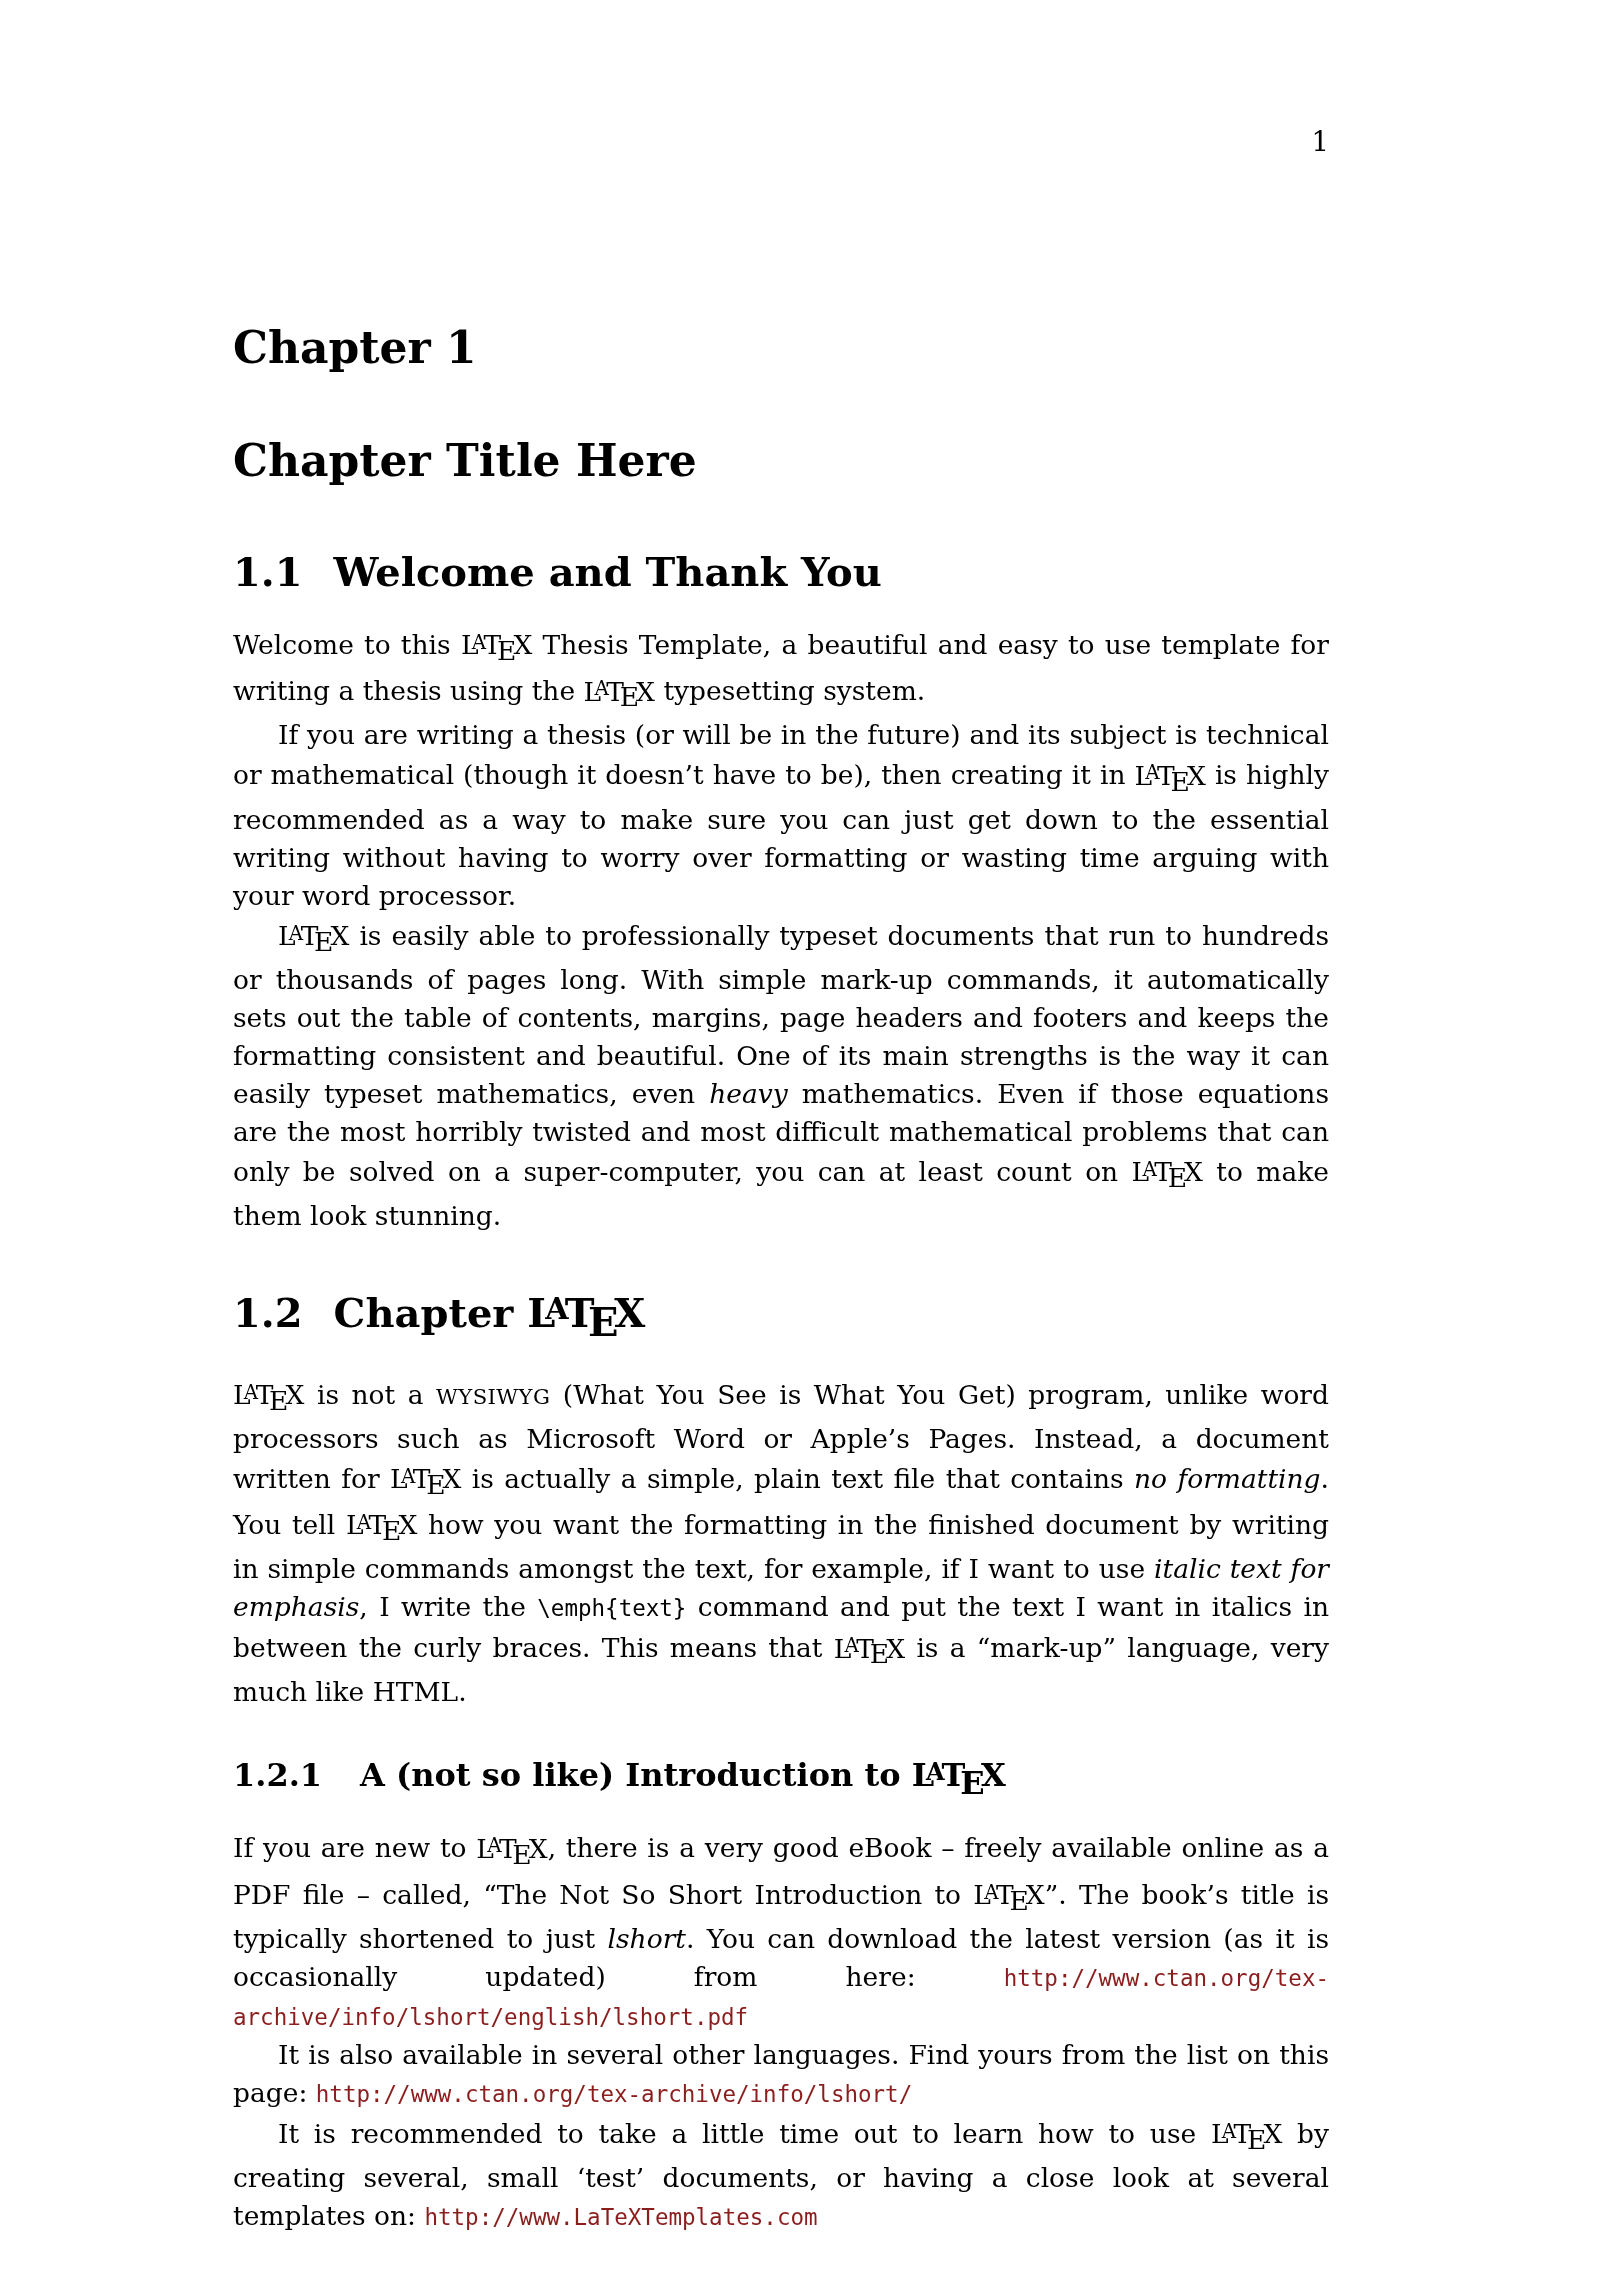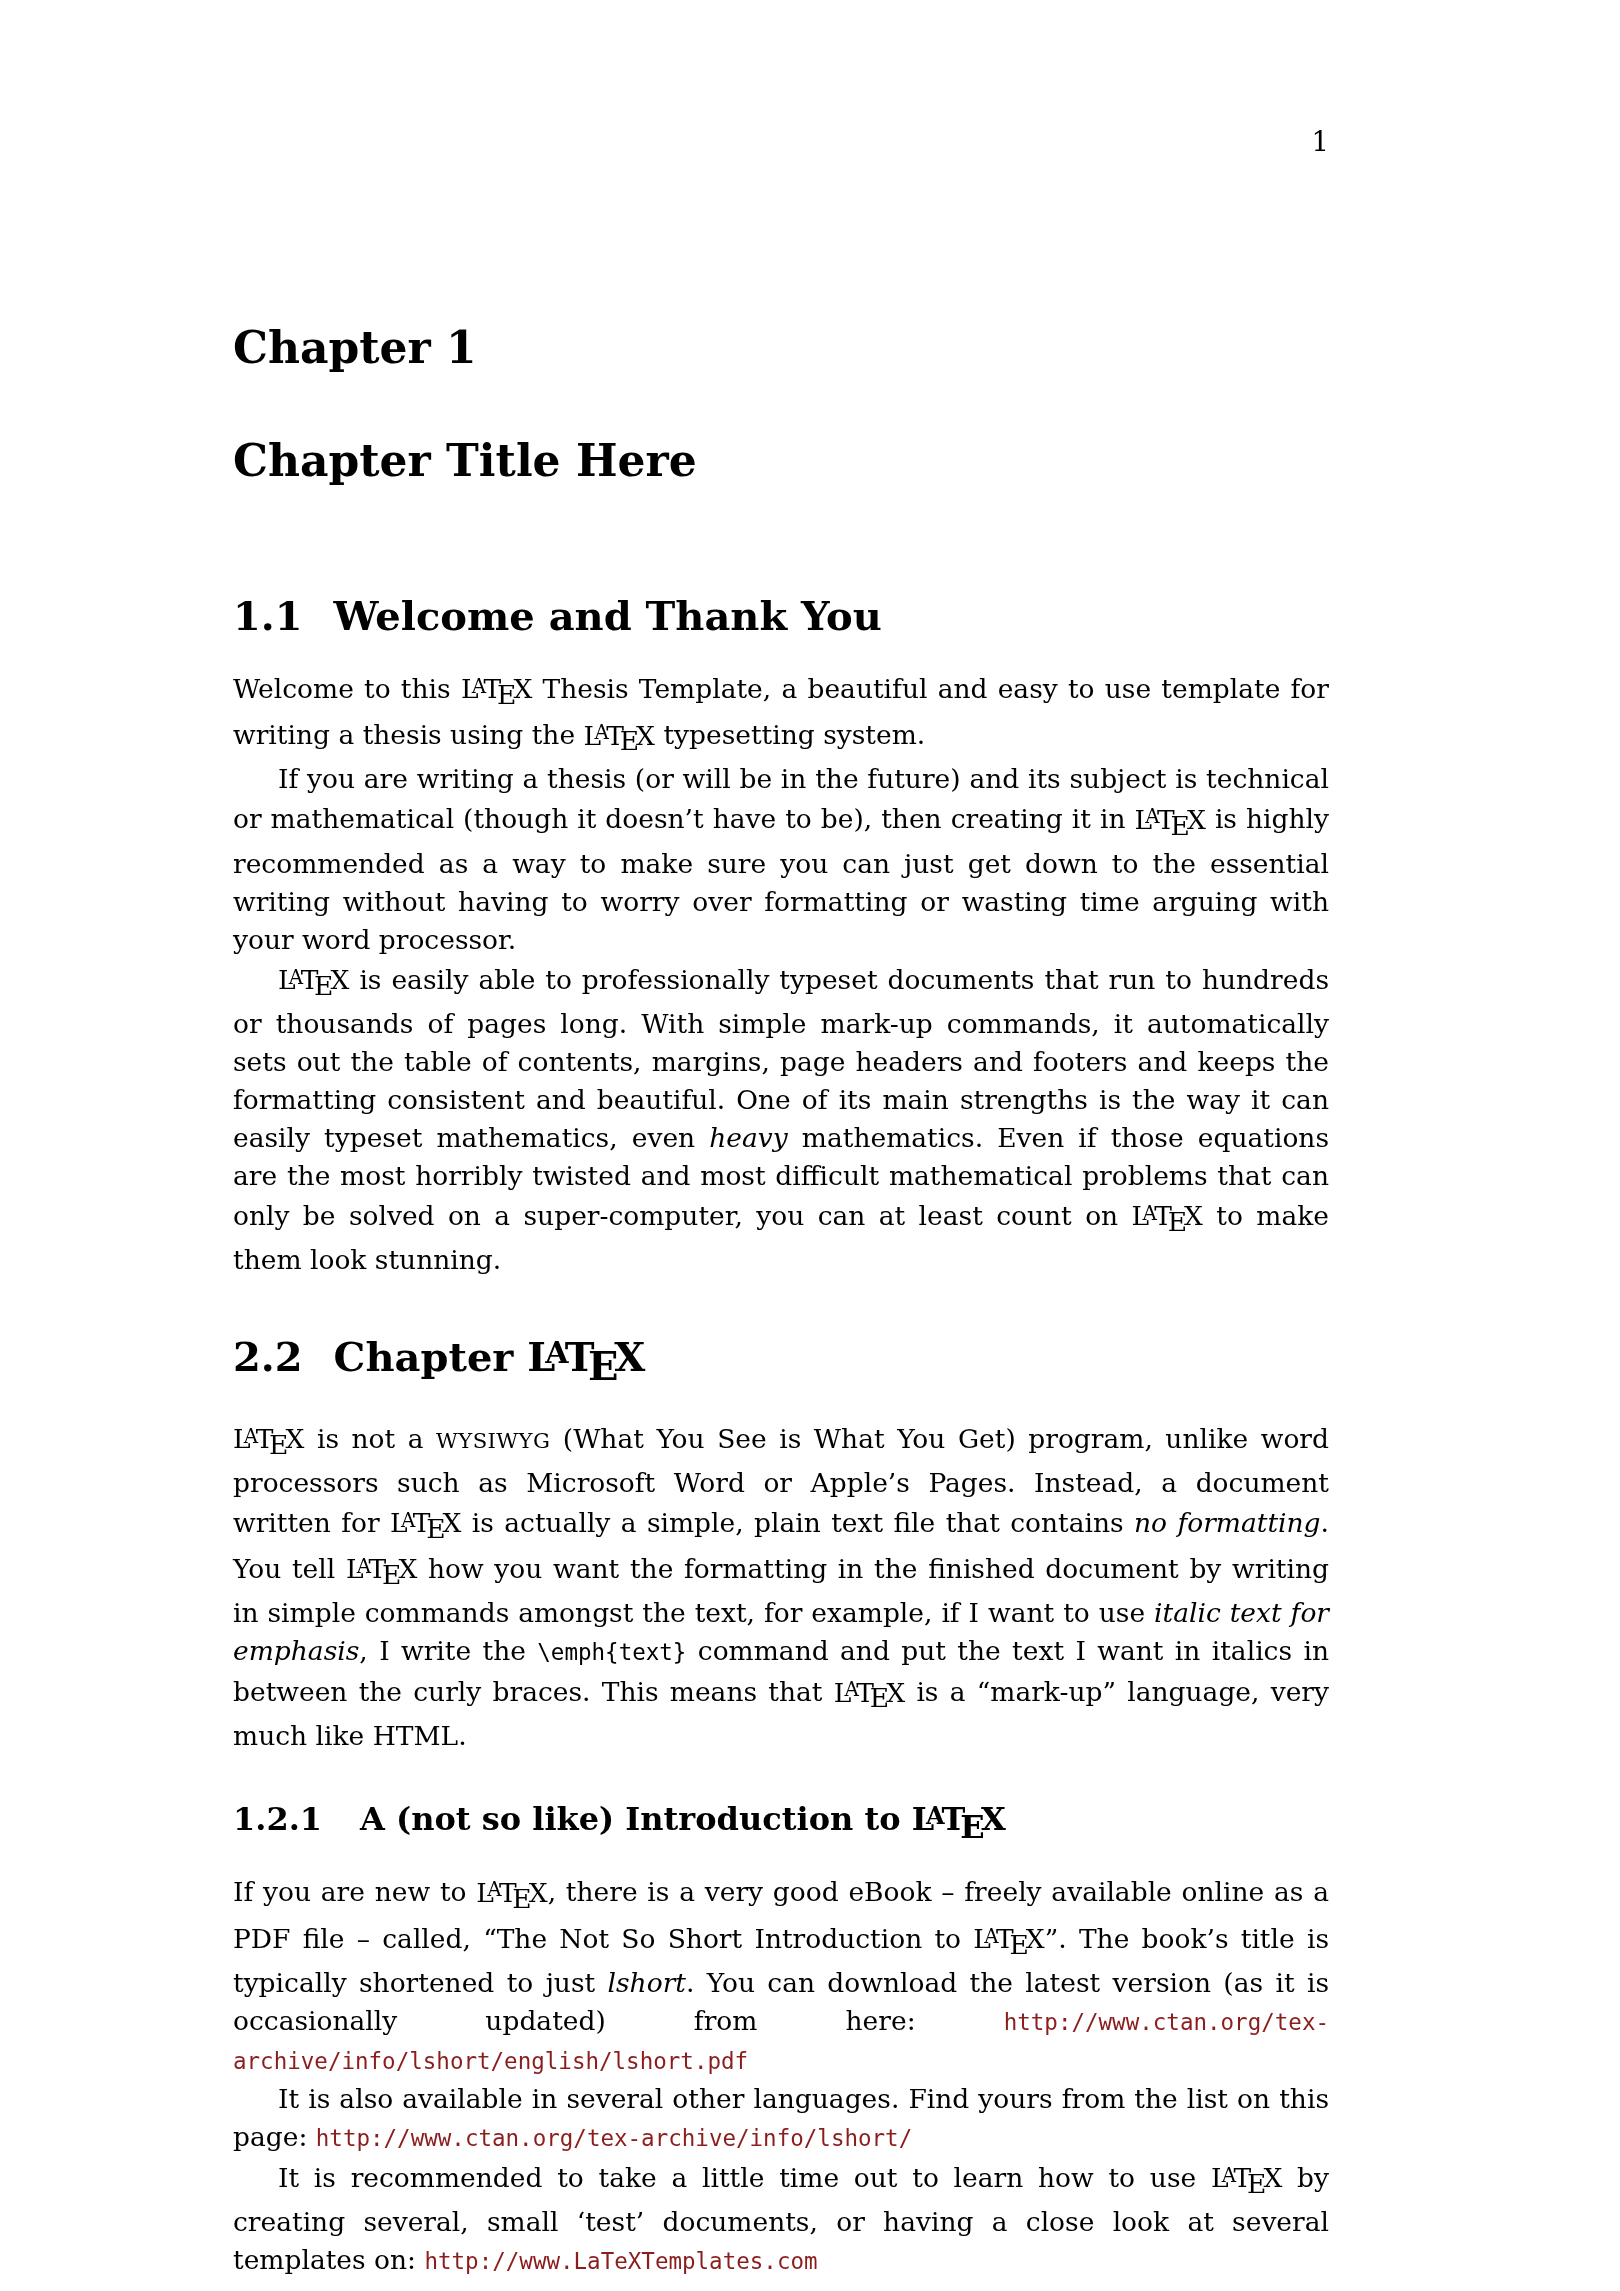--- a/index.html
+++ b/index.html
@@ -20,21 +20,21 @@
     font-size:44px;line-height:1.15;font-weight:bold;
   }
   .chapter-title{
     margin:63px 0 0 0;
     font-size:44px;line-height:1.1;font-weight:bold;
   }
   .section-heading{
     margin:55px 0 29px 0;
     font-size:40px;line-height:1.15;font-weight:bold;
   }
-  .section-heading.first{margin-top:108px;}
+  .section-heading.first{margin-top:64px;}
   .sec-num{display:inline-block;margin-right:31px;}
   .subsection-heading{
     margin:45px 0 25.5px 0;
     font-size:32px;line-height:1.2;font-weight:bold;
   }
   .subsec-num{display:inline-block;margin-right:38px;}
   .para{
     margin:0;
     font-size:26.5px;line-height:38px;
     text-align:justify;
@@ -73,21 +73,21 @@
       <h2 class="section-heading first">
         <span class="sec-num">1.1</span><span class="sec-title"><span class="run-n">Welcome and Thank You</span></span>
       </h2>
       <p class="para"><span class="run-n">Welcome to this </span><span class="tex-logo">L<span class="tex-sup">A</span>T<span class="tex-sub">E</span>X</span><span class="run-n"> Thesis Template, a beautiful and easy to use template for writing a thesis using the </span><span class="tex-logo">L<span class="tex-sup">A</span>T<span class="tex-sub">E</span>X</span><span class="run-n"> typesetting system.</span></p>
       <p class="para indent"><span class="run-n">If you are writing a thesis (or will be in the future) and its subject is technical or mathematical (though it doesn’t have to be), then creating it in </span><span class="tex-logo">L<span class="tex-sup">A</span>T<span class="tex-sub">E</span>X</span><span class="run-n"> is highly recommended as a way to make sure you can just get down to the essential writing without having to worry over formatting or wasting time arguing with your word processor.</span></p>
       <p class="para indent"><span class="tex-logo">L<span class="tex-sup">A</span>T<span class="tex-sub">E</span>X</span><span class="run-n"> is easily able to professionally typeset documents that run to hundreds or thousands of pages long. With simple mark-up commands, it automatically sets out the table of contents, margins, page headers and footers and keeps the formatting consistent and beautiful. One of its main strengths is the way it can easily typeset mathematics, even </span><span class="run-i">heavy</span><span class="run-n"> mathematics. Even if those equations are the most horribly twisted and most difficult mathematical problems that can only be solved on a super-computer, you can at least count on </span><span class="tex-logo">L<span class="tex-sup">A</span>T<span class="tex-sub">E</span>X</span><span class="run-n"> to make them look stunning.</span></p>
     </div>
 
     <div class="section">
       <h2 class="section-heading">
-        <span class="sec-num">2.2</span><span class="sec-title"><span class="run-n">Chapter </span><span class="tex-logo">L<span class="tex-sup">A</span>T<span class="tex-sub">E</span>X</span></span>
+        <span class="sec-num">1.2</span><span class="sec-title"><span class="run-n">Chapter </span><span class="tex-logo">L<span class="tex-sup">A</span>T<span class="tex-sub">E</span>X</span></span>
       </h2>
       <p class="para"><span class="tex-logo">L<span class="tex-sup">A</span>T<span class="tex-sub">E</span>X</span><span class="run-n"> is not a </span><span class="run-sc">WYSIWYG</span><span class="run-n"> (What You See is What You Get) program, unlike word processors such as Microsoft Word or Apple’s Pages.  Instead, a document written for </span><span class="tex-logo">L<span class="tex-sup">A</span>T<span class="tex-sub">E</span>X</span><span class="run-n"> is actually a simple, plain text file that contains </span><span class="run-i">no formatting</span><span class="run-n">.  You tell </span><span class="tex-logo">L<span class="tex-sup">A</span>T<span class="tex-sub">E</span>X</span><span class="run-n"> how you want the formatting in the finished document by writing in simple commands amongst the text, for example, if I want to use </span><span class="run-i">italic text for emphasis</span><span class="run-n">, I write the </span><span class="run-m">\emph{text}</span><span class="run-n"> command and put the text I want in italics in between the curly braces. This means that </span><span class="tex-logo">L<span class="tex-sup">A</span>T<span class="tex-sub">E</span>X</span><span class="run-n"> is a “mark-up” language, very much like HTML.</span></p>
 
       <div class="subsection">
         <h3 class="subsection-heading">
           <span class="subsec-num">1.2.1</span><span class="subsec-title"><span class="run-n">A (not so like) Introduction to </span><span class="tex-logo">L<span class="tex-sup">A</span>T<span class="tex-sub">E</span>X</span></span>
         </h3>
         <p class="para"><span class="run-n">If you are new to </span><span class="tex-logo">L<span class="tex-sup">A</span>T<span class="tex-sub">E</span>X</span><span class="run-n">, there is a very good eBook – freely available online as a PDF file – called, “The Not So Short Introduction to </span><span class="tex-logo">L<span class="tex-sup">A</span>T<span class="tex-sub">E</span>X</span><span class="run-n">”.  The book’s title is typically shortened to just </span><span class="run-i">lshort</span><span class="run-n">.  You can download the latest version (as it is occasionally updated) from here: </span><a class="run-l">http://www.ctan.org/tex-archive/info/lshort/english/lshort.pdf</a></p>
         <p class="para indent"><span class="run-n">It is also available in several other languages.  Find yours from the list on this page: </span><a class="run-l">http://www.ctan.org/tex-archive/info/lshort/</a></p>
         <p class="para indent"><span class="run-n">It is recommended to take a little time out to learn how to use </span><span class="tex-logo">L<span class="tex-sup">A</span>T<span class="tex-sub">E</span>X</span><span class="run-n"> by creating several, small ‘test’ documents, or having a close look at several templates on: </span><a class="run-l">http://www.LaTeXTemplates.com</a></p>

